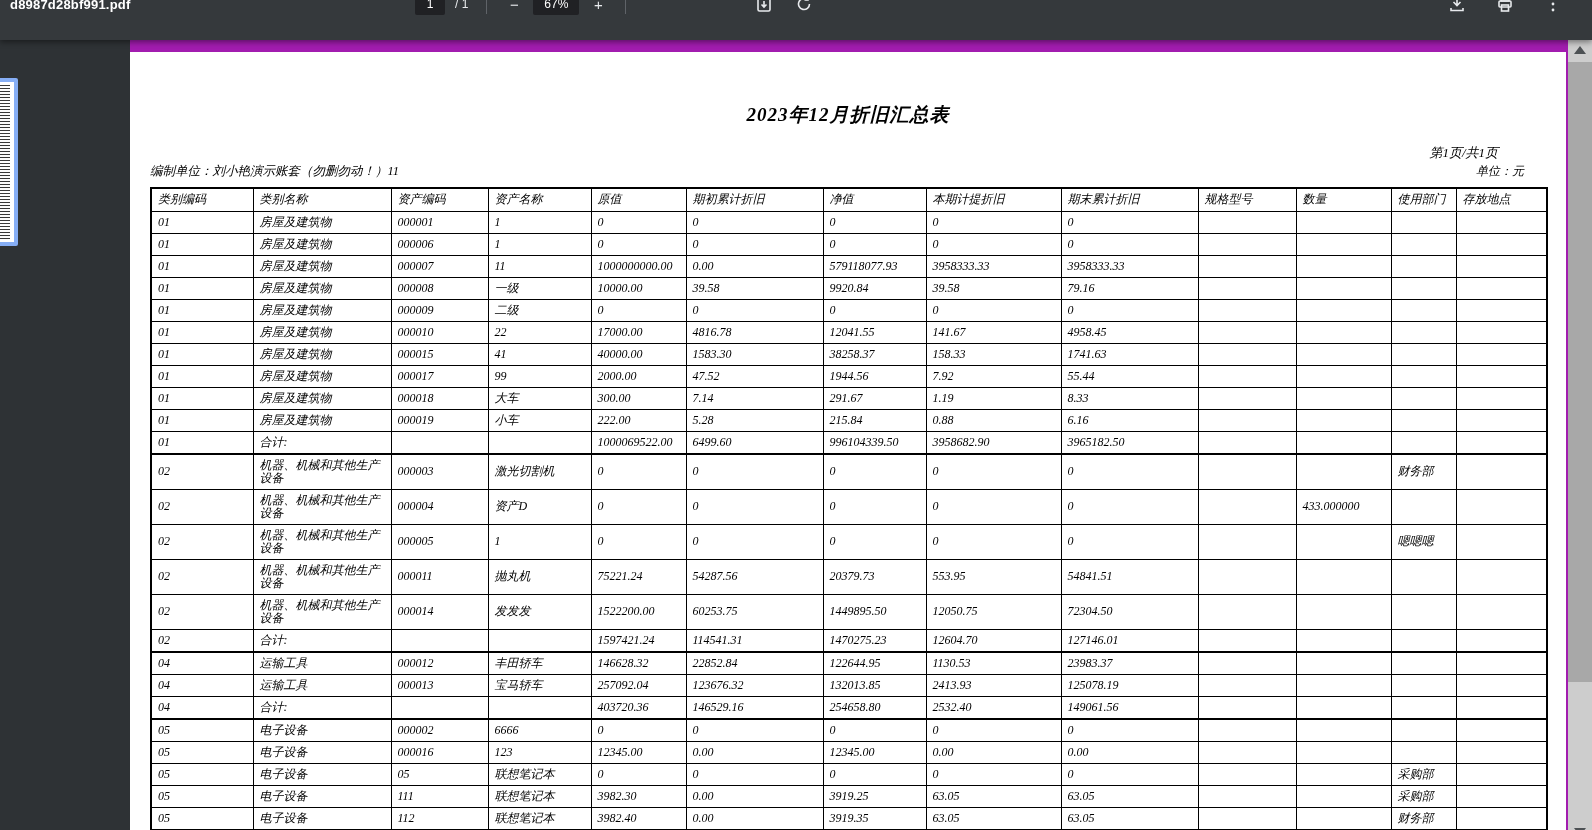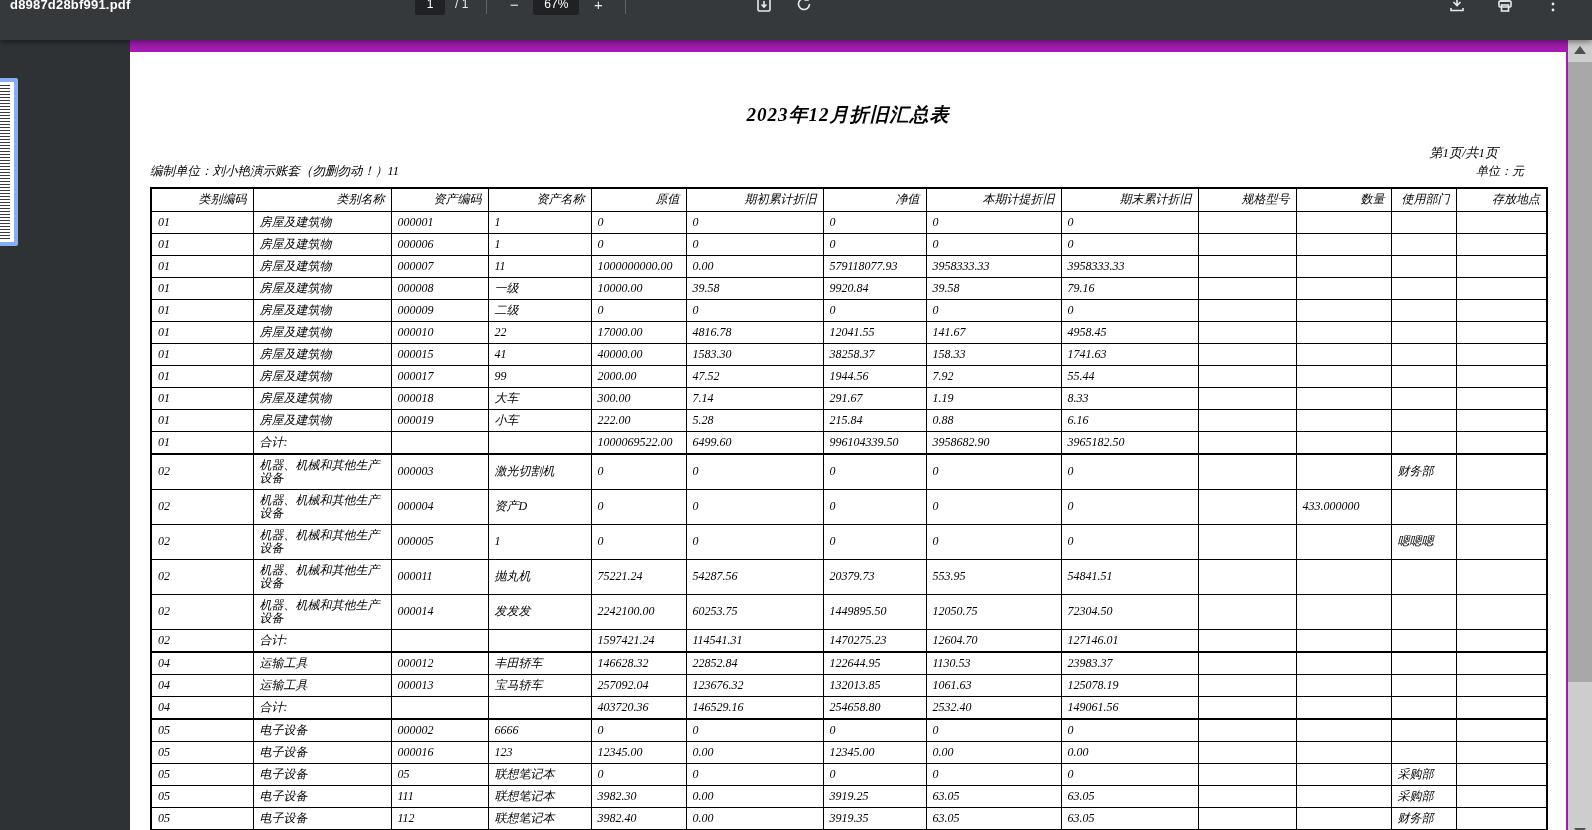--- a/index.html
+++ b/index.html
@@ -43,21 +43,21 @@
   .doc-title { text-align:center; font-size:19px; font-weight:bold; letter-spacing:1px; }
   .pageinfo-row { margin-top:16px; text-align:right; font-size:13px; padding-right:48px; }
   .meta-row { display:flex; justify-content:space-between; align-items:flex-end;
               font-size:12.5px; margin-top:1px; margin-bottom:7px; }
   .meta-unit { font-size:12px; padding-right:22px; }
 
   table { border-collapse:collapse; table-layout:fixed; width:1396px; border:2px solid #000; }
   th, td { border:1px solid #000; font-size:12px; line-height:13px; padding:4px 6px;
            overflow:hidden; white-space:normal; word-break:break-all;
            font-family:"Liberation Serif","DejaVu Serif",serif; font-weight:normal; }
-  th { text-align:right; height:23px; }
+  th { text-align:left; height:23px; }
   td { text-align:left; height:22px; }
   tr.group-start td { border-top-width:2px; }
 
   
   .scrollbar { position:absolute; right:0; top:0; width:24px; height:100%; background:#cdcdcd; }
   .scroll-btn { position:absolute; left:0; width:24px; height:20px; background:#cdcdcd;
                 display:flex; align-items:center; justify-content:center; }
   .scroll-btn.up { top:0; } .scroll-btn.down { bottom:0; }
   .tri-up { width:0; height:0; border-left:6px solid transparent; border-right:6px solid transparent;
             border-bottom:8px solid #4d5154; }
@@ -393,21 +393,21 @@
               <td></td>
               <td></td>
               <td></td>
               <td></td>
             </tr>
             <tr>
               <td>02</td>
               <td>机器、机械和其他生产设备</td>
               <td>000014</td>
               <td>发发发</td>
-              <td>2242100.00</td>
+              <td>1522200.00</td>
               <td>60253.75</td>
               <td>1449895.50</td>
               <td>12050.75</td>
               <td>72304.50</td>
               <td></td>
               <td></td>
               <td></td>
               <td></td>
             </tr>
             <tr>
@@ -441,21 +441,21 @@
               <td></td>
             </tr>
             <tr>
               <td>04</td>
               <td>运输工具</td>
               <td>000013</td>
               <td>宝马轿车</td>
               <td>257092.04</td>
               <td>123676.32</td>
               <td>132013.85</td>
-              <td>1061.63</td>
+              <td>2413.93</td>
               <td>125078.19</td>
               <td></td>
               <td></td>
               <td></td>
               <td></td>
             </tr>
             <tr>
               <td>04</td>
               <td>合计:</td>
               <td></td>

